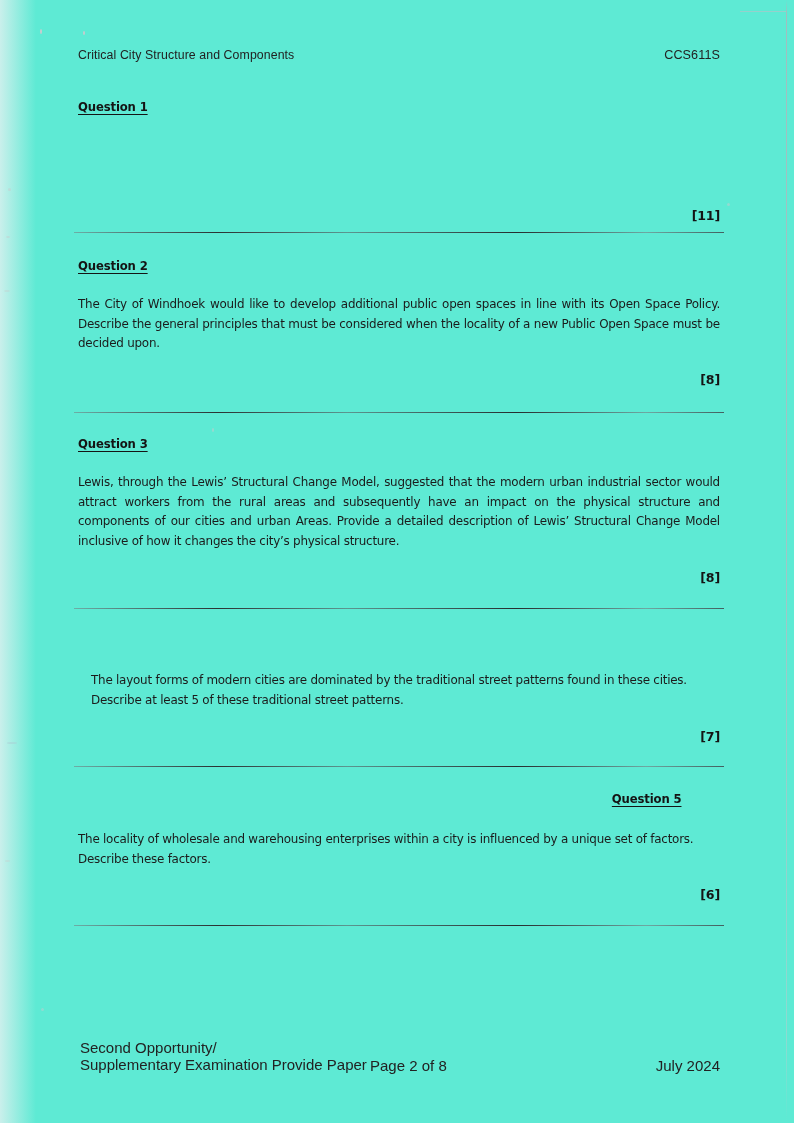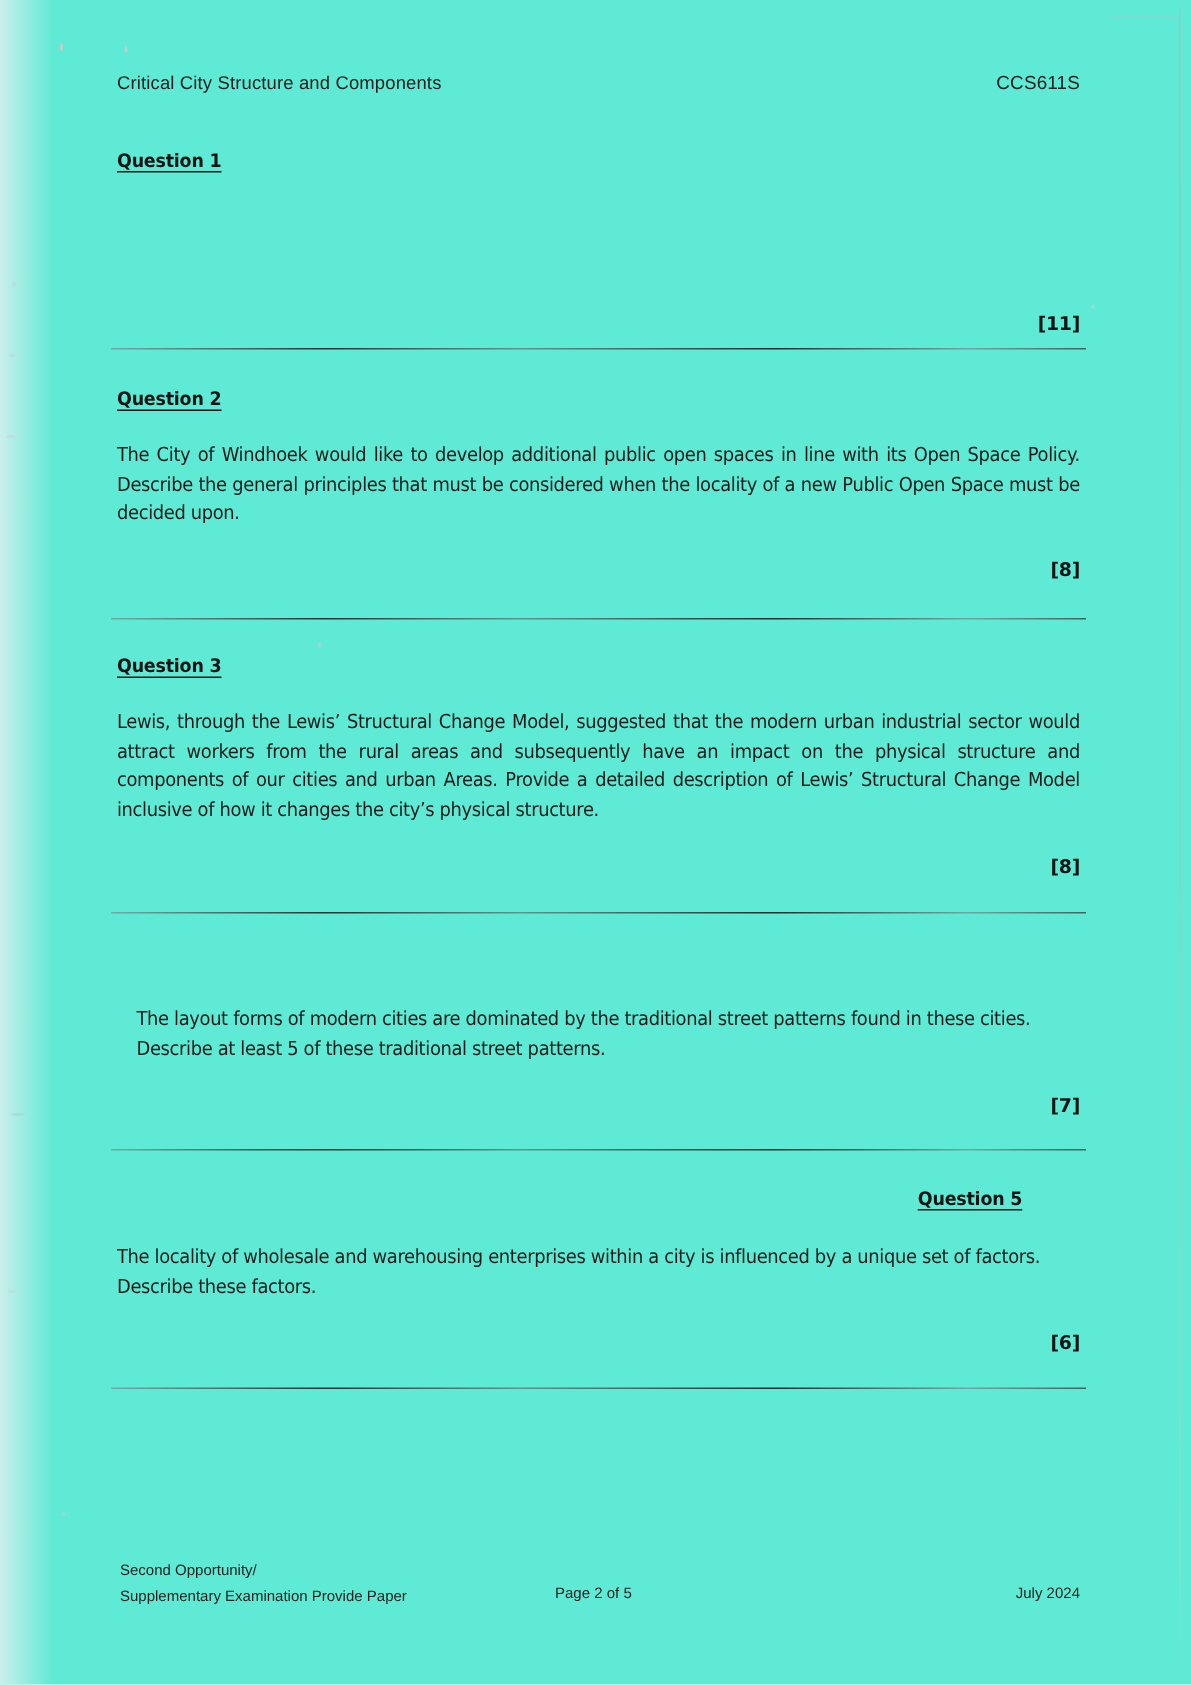--- a/index.html
+++ b/index.html
@@ -115,21 +115,21 @@
       rgba(120,124,128,0.6) 88%,
       rgba(60,62,66,0.8) 100%);
   }
 
   
   .doc-footer {
     position: absolute;
     left: 80px;
     top: 1040px;
     width: 640px;
-    font-size: 10px;
+    font-size: 15px;
     color: #222;
   }
   .footer-grid {
     position: relative;
     height: 34px;
   }
   .footer-left {
     position: absolute;
     left: 0; top: 0;
     line-height: 16.5px;
@@ -218,18 +218,18 @@
     <div class="q-marks">[6]</div>
   </div>
   <div class="rule" style="top:925px;"></div>
 
   <div class="doc-footer">
     <div class="footer-grid">
       <div class="footer-left">
         <div>Second Opportunity/</div>
         <div>Supplementary Examination Provide Paper</div>
       </div>
-      <div class="footer-page">Page 2 of 5</div>
+      <div class="footer-page">Page 2 of 8</div>
       <div class="footer-date">July 2024</div>
     </div>
   </div>
 
 </div>
 
 </body></html>

